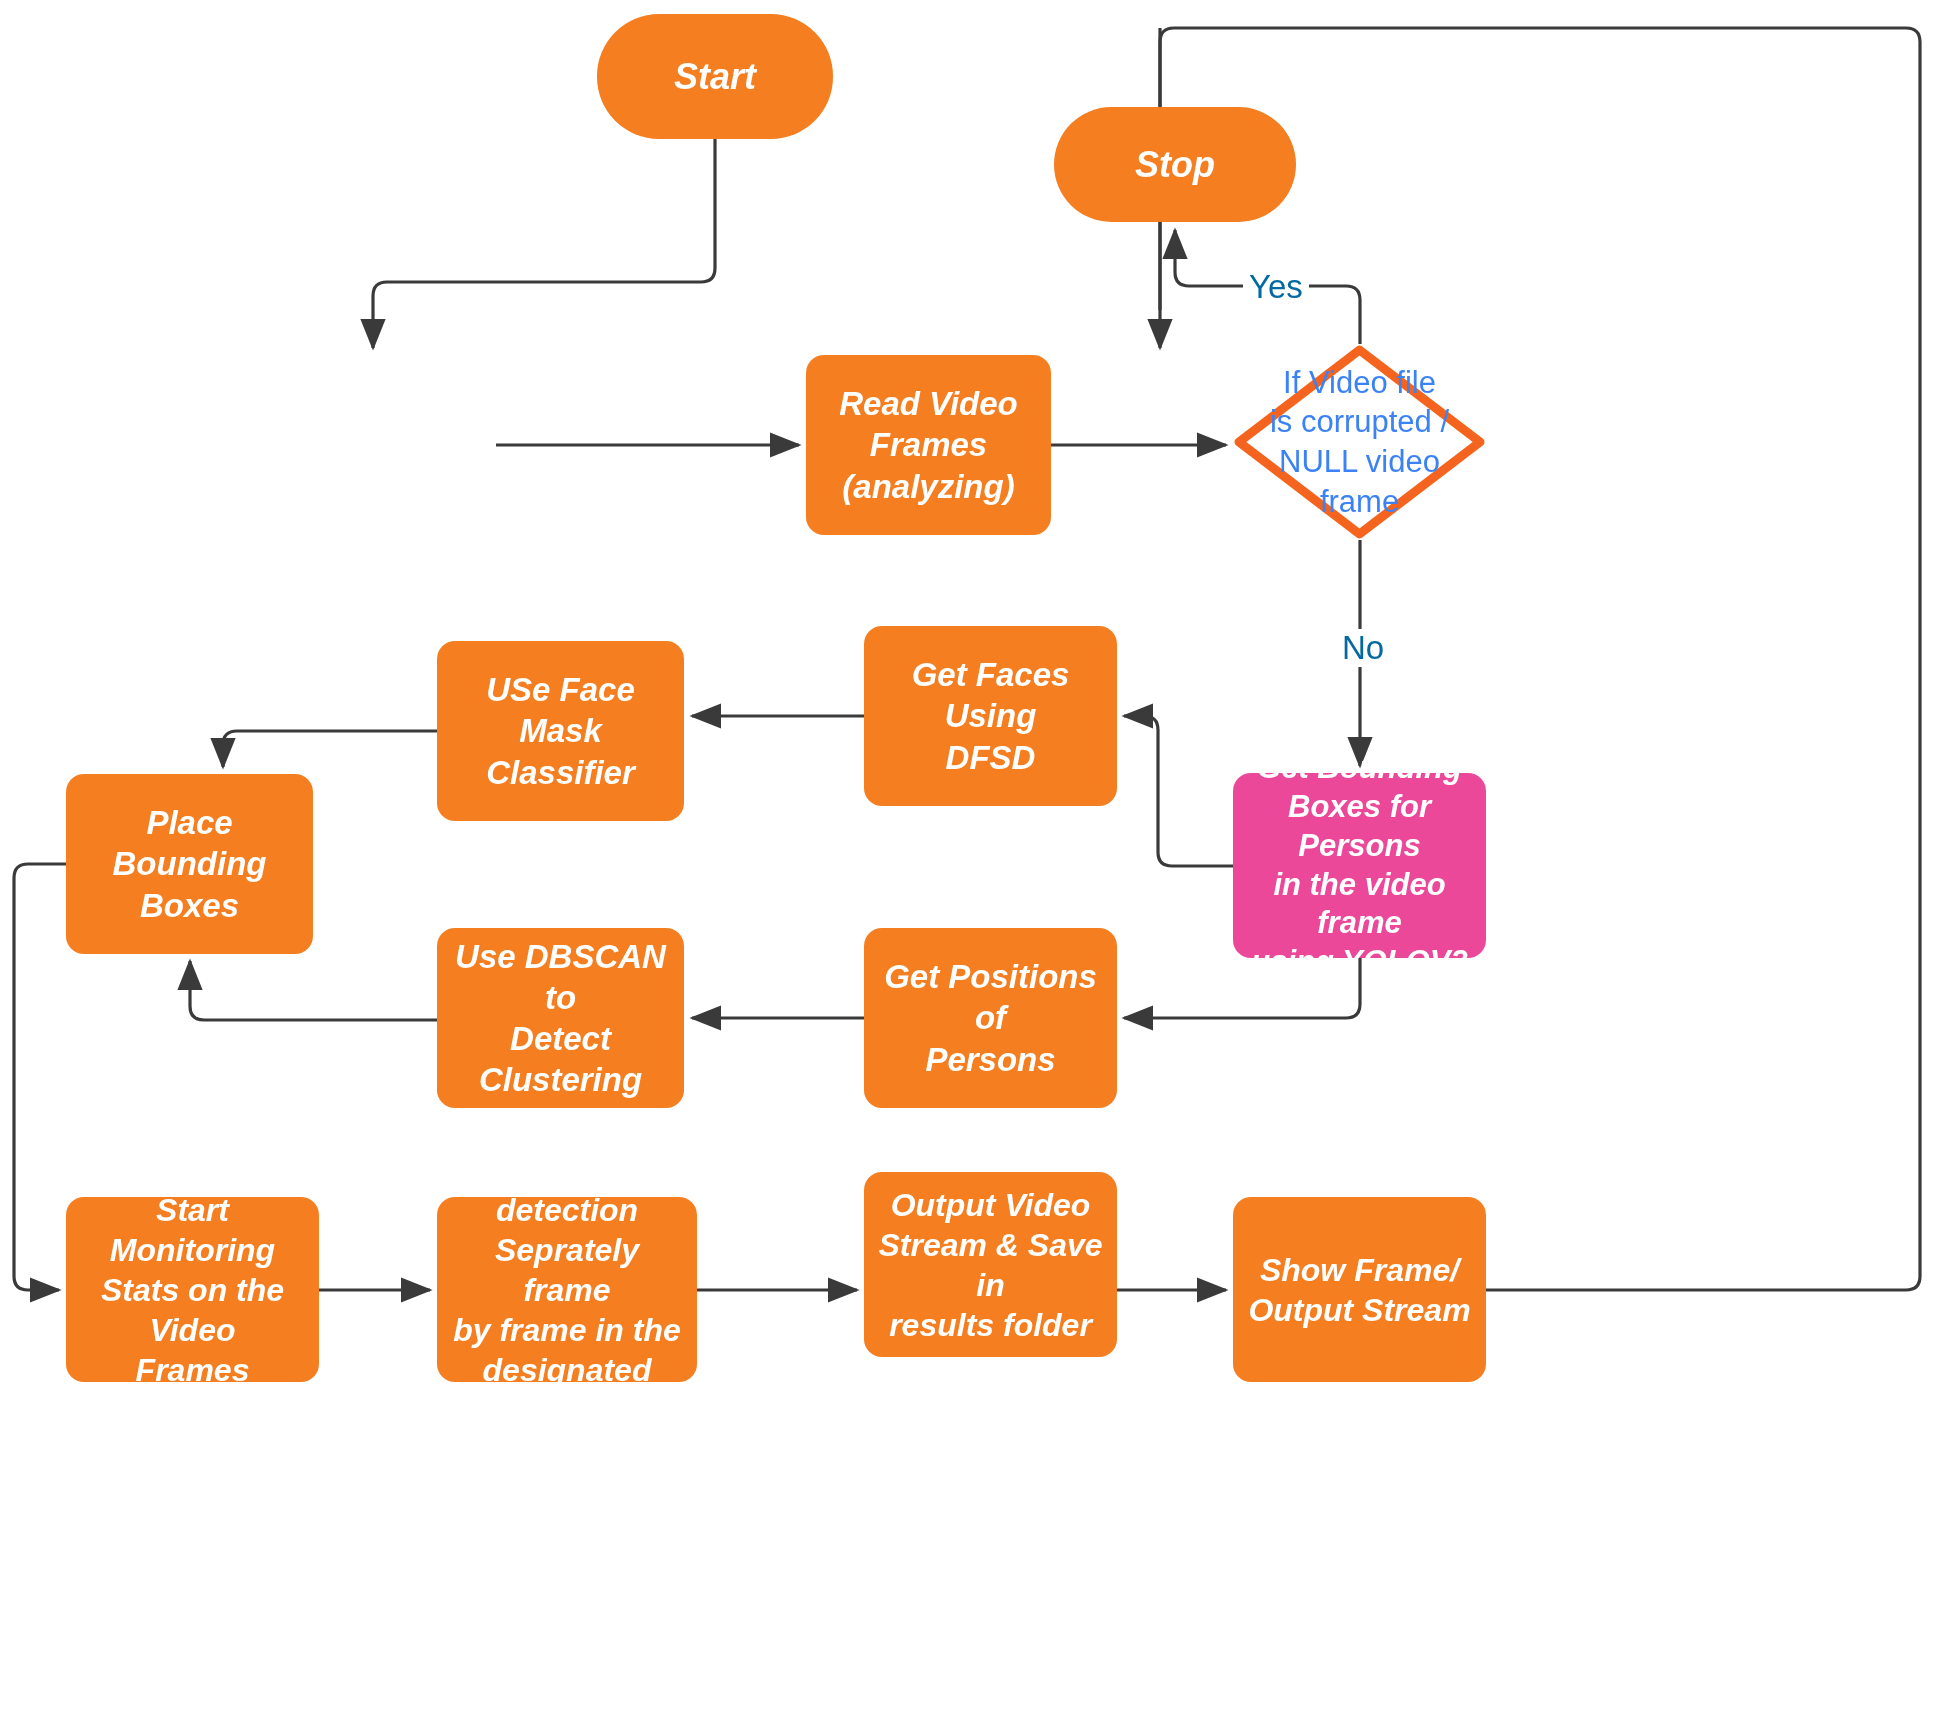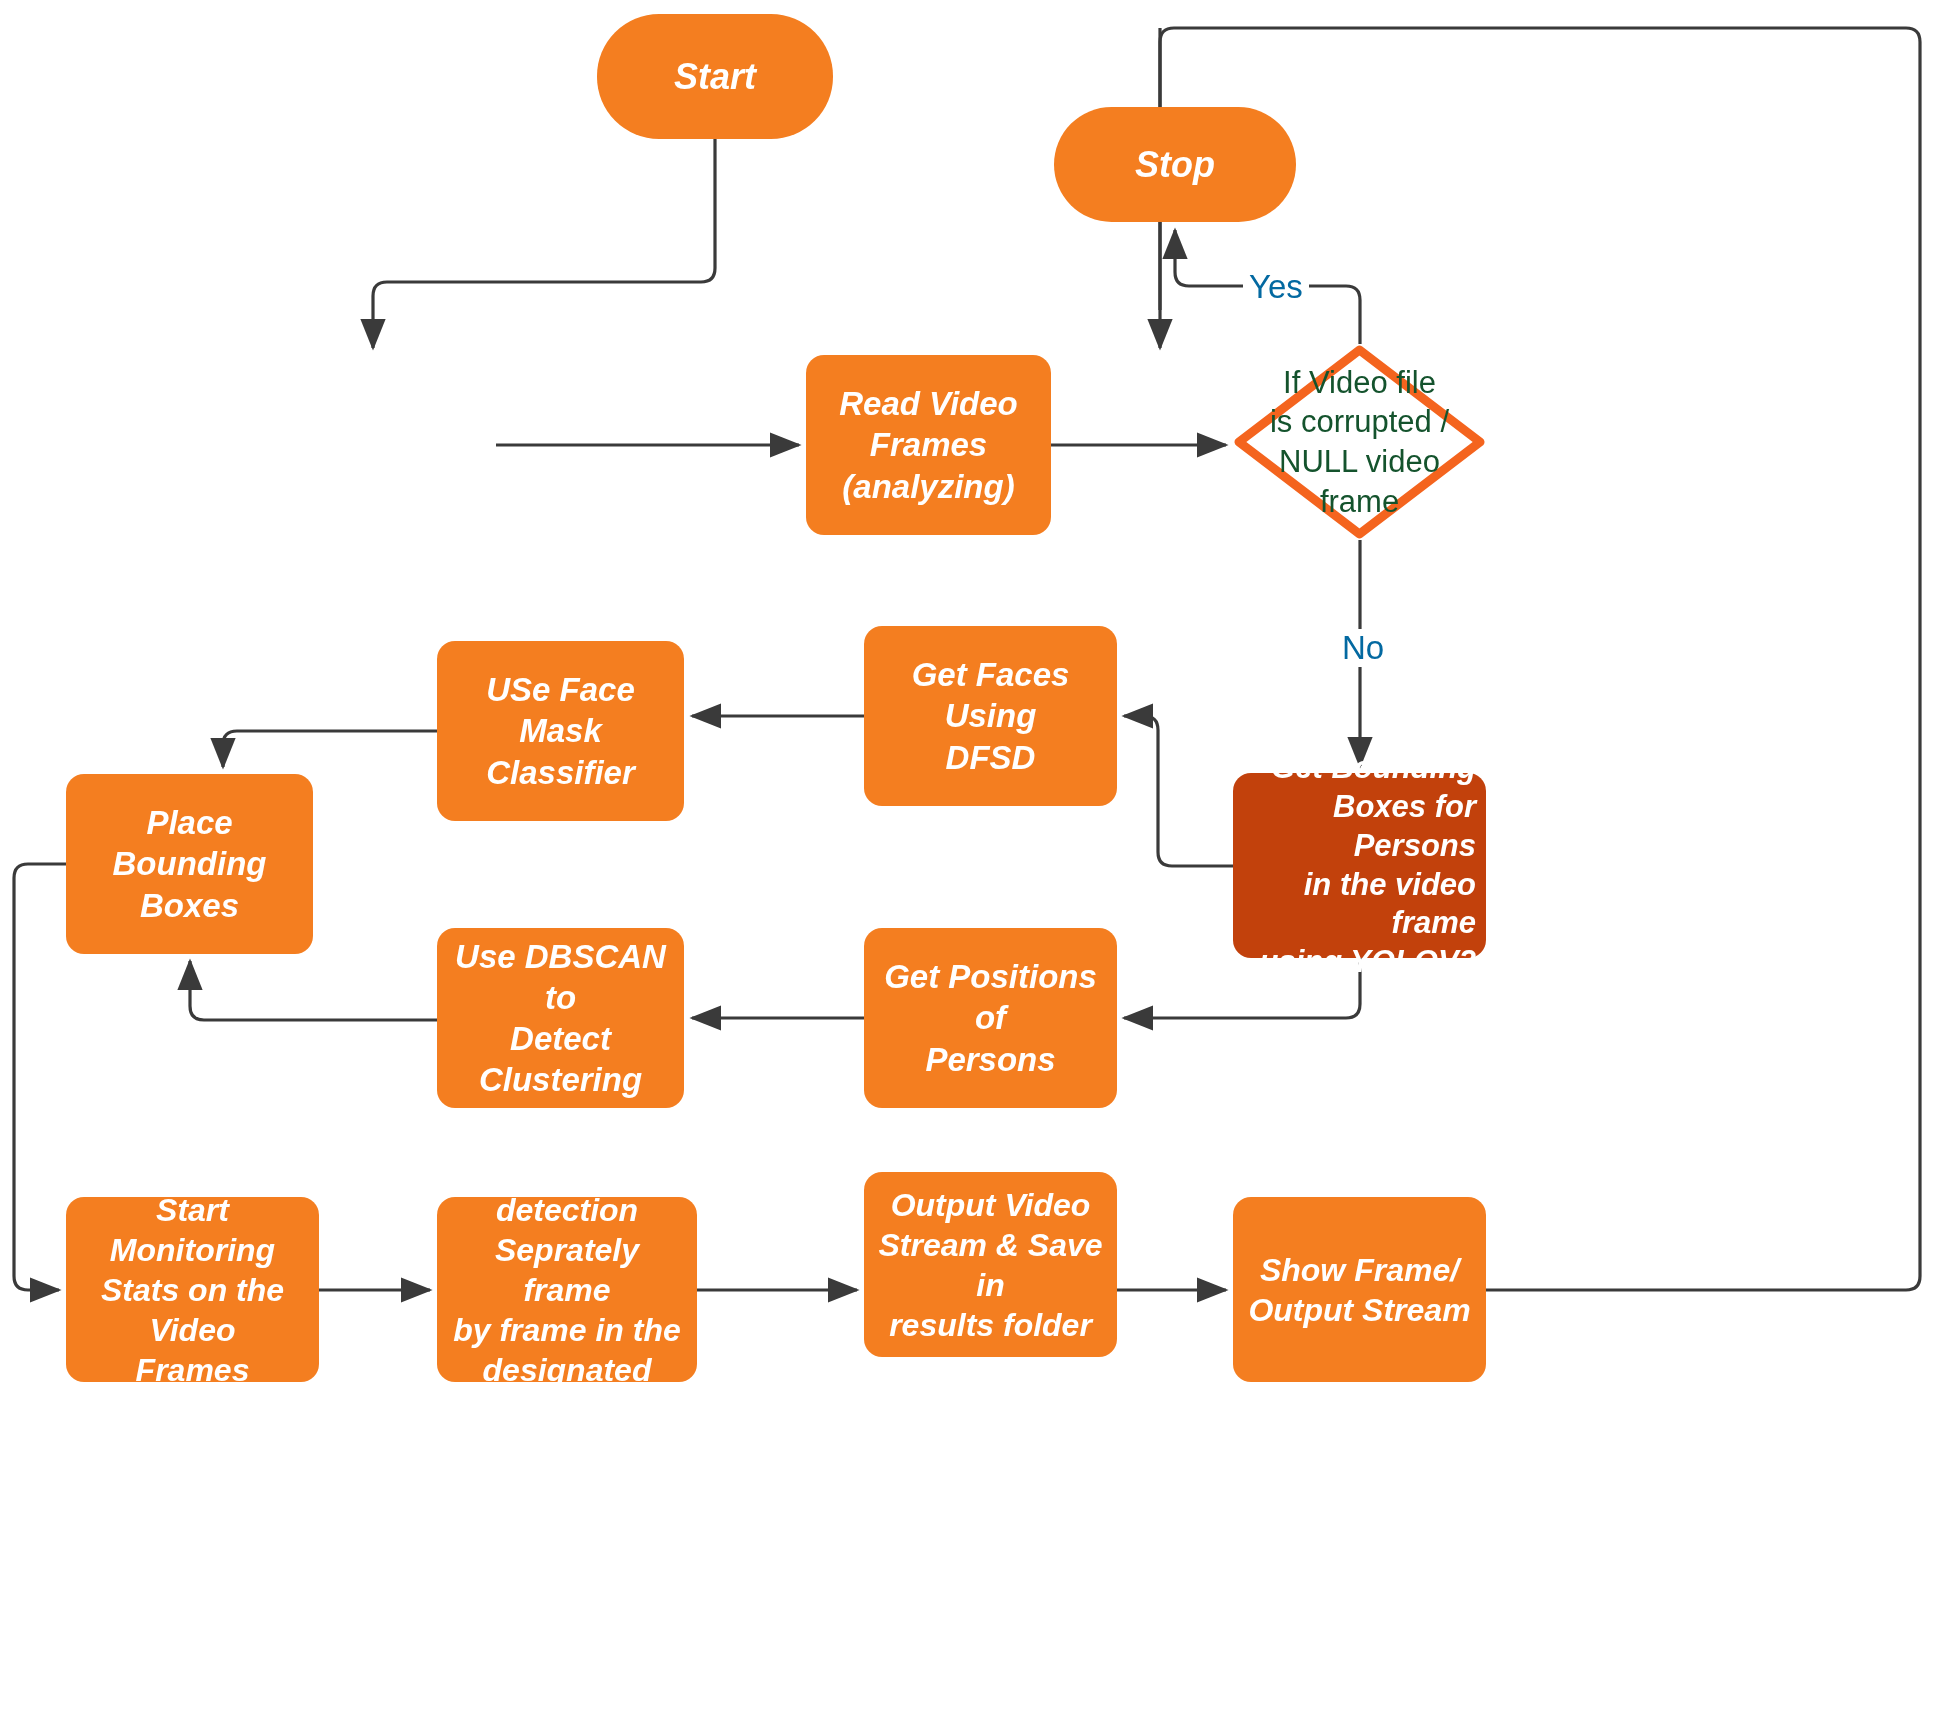--- a/index.html
+++ b/index.html
@@ -39,42 +39,41 @@
     background: #F47E20;
     border-radius: 18px;
     padding: 6px 10px;
     z-index: 2;
     white-space: pre-line;
   }
   .node.pill {
     border-radius: 62px;
   }
   .node.light {
-    background: #c2410c;
-    text-align: right;
+    background: #ec4899;
   }
   .node.parallelogram {
     border-radius: 0;
     background: transparent;
     padding: 0;
   }
   .para-shape {
     position: absolute;
     left: 0; top: 0;
     width: 100%; height: 100%;
   }
   .para-label {
     position: relative;
     z-index: 1;
     padding: 0 18px;
   }
   .node.diamond {
     background: transparent;
     border-radius: 0;
-    color: #14532d;
+    color: #3b82f6;
     font-style: normal;
     font-weight: normal;
     padding: 0;
   }
   .diamond-shape {
     position: absolute;
     left: 0; top: 0;
     width: 100%; height: 100%;
   }
   .diamond-label {

